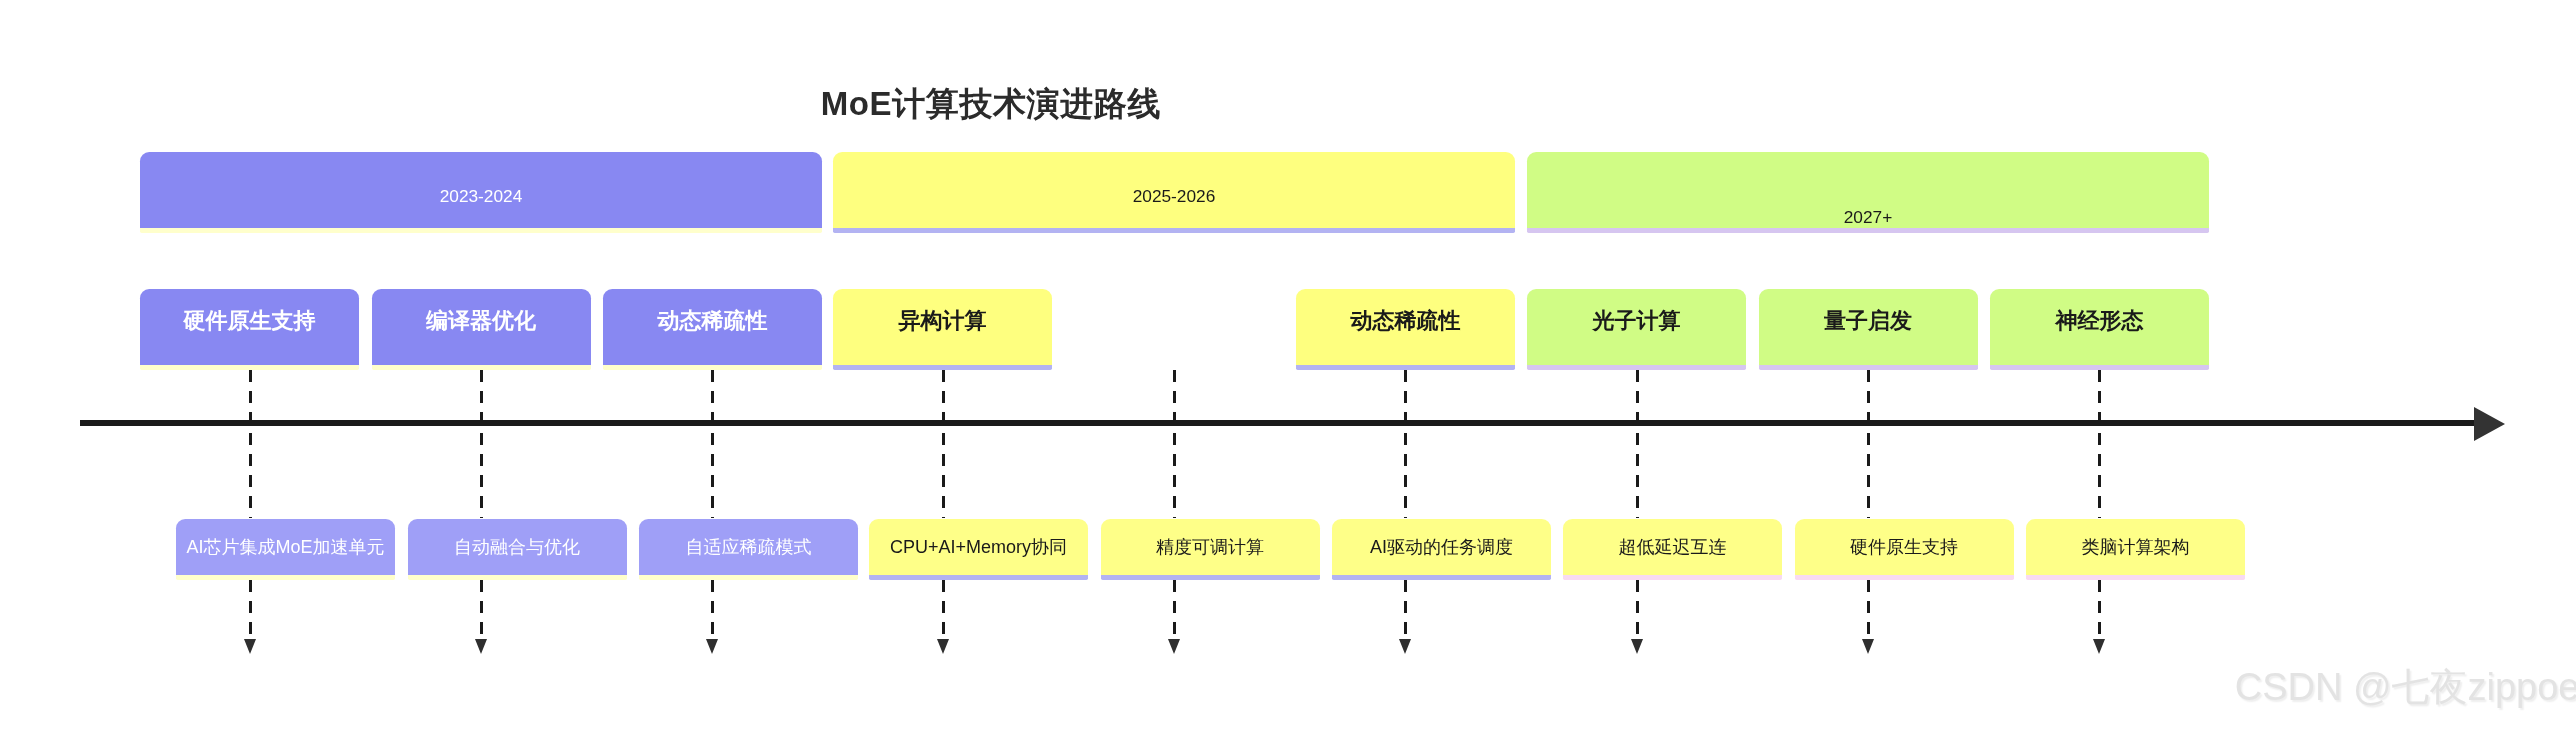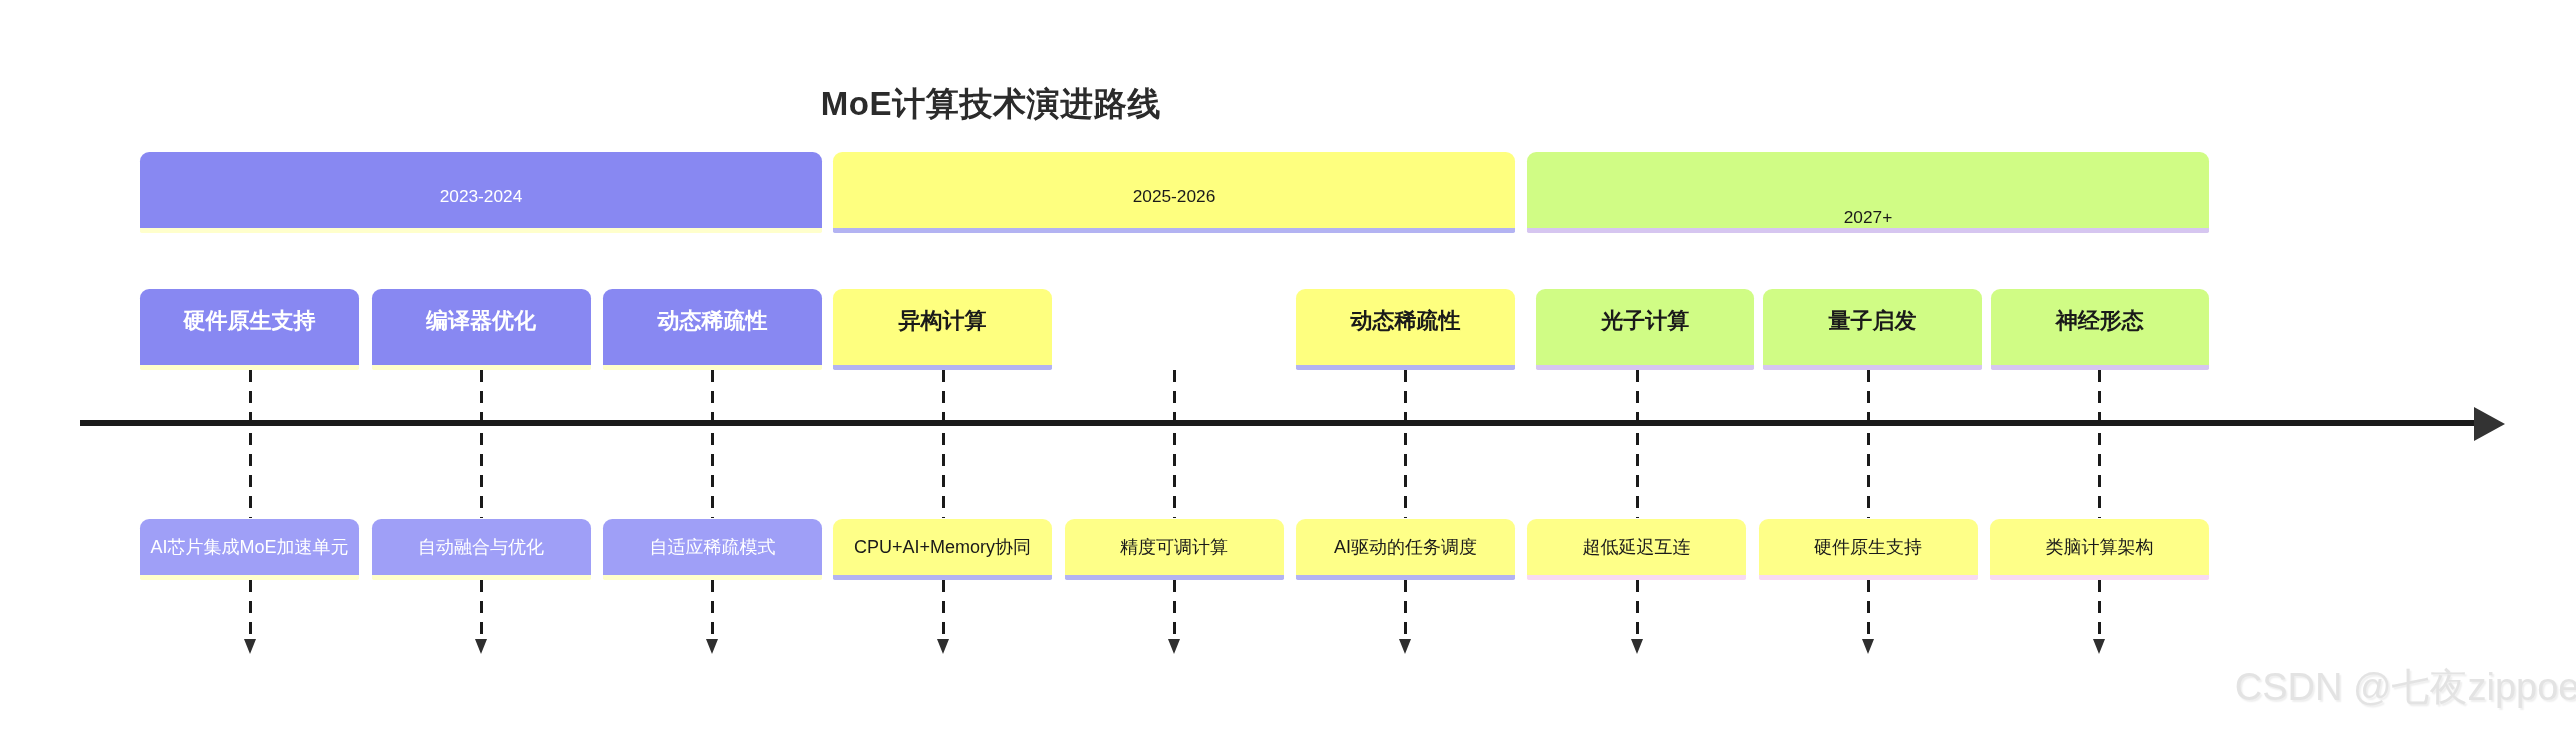--- a/index.html
+++ b/index.html
@@ -28,21 +28,21 @@
     position: absolute; top: 152px; left: 0; width: 100%; height: 76px;
     border-radius: 9.2px 9.2px 1.7px 1.7px;
     box-sizing: content-box;
     display: flex; justify-content: center; align-items: flex-start;
     padding-top: 0; font-size: 17.3px;
   }
   .band > span { margin-top: 34px; }
 
   .row { position: absolute; left: 0; width: 100%; display: flex; justify-content: space-between; }
   .tech-row  { top: 289px; }
-  .event-row { top: 519px; }
+  .event-row { top: 519px; margin-left: 36px; }
 
   .box {
     width: 219px;
     border-radius: 9.2px 9.2px 1.7px 1.7px;
     text-align: center;
     white-space: nowrap;
   }
   .tech  { height: 76px; font-size: 22px; padding-top: 17.3px; box-sizing: border-box; height: 81px; font-weight: bold; }
   .event { height: 56px; display: flex; align-items: center; justify-content: center; font-size: 18px; }
 
@@ -51,21 +51,21 @@
   .s1 .tech  { background: var(--purple, #8888f2); border-bottom: 5.2px solid var(--shadow-yellow, #ffffcc); color: var(--text-light, #fff); }
   .s1 .event { background: var(--purple-light, #9f9ff7); border-bottom: 5.2px solid var(--shadow-yellow, #ffffcc); color: var(--text-light, #fff); }
 
   
   .s2 .band  { background: var(--yellow, #feff7f); border-bottom: 5.2px solid var(--shadow-lavender, #b3b3f2); color: var(--text-dark, #1a1a1a); }
   .s2 .tech  { background: var(--yellow, #feff7f); border-bottom: 5.2px solid var(--shadow-lavender, #b3b3f2); color: var(--text-dark, #1a1a1a); }
   .s2 .event { background: var(--event-yellow, #feff88); border-bottom: 5.2px solid var(--shadow-lavender, #b3b3f2); color: var(--text-dark, #1a1a1a); }
 
   
   .s3 .band  { background: var(--green, #d0fc85); border-bottom: 5.2px solid var(--shadow-lilac, #d6c6f0); color: var(--text-dark, #1a1a1a); align-items: flex-end; }
-  .s3 .tech  { background: var(--green, #d0fc85); border-bottom: 5.2px solid var(--shadow-lilac, #d6c6f0); color: var(--text-dark, #1a1a1a); margin-left: 9px; }
+  .s3 .tech  { background: var(--green, #d0fc85); border-bottom: 5.2px solid var(--shadow-lilac, #d6c6f0); color: var(--text-dark, #1a1a1a); }
   .s3 .event { background: var(--event-yellow, #feff88); border-bottom: 5.2px solid var(--shadow-pink, #f8daf2); color: var(--text-dark, #1a1a1a); }
 
   
   .conn { position: absolute; top: 0; width: 0; height: 100%; }
   .dash {
     position: absolute; left: -1.4px; width: 2.9px;
     background: repeating-linear-gradient(to bottom, var(--axis, #1a1a1a) 0 11.6px, transparent 11.6px 21px);
   }
   .dash-a { top: 370px; height: 148px; }
   .dash-b { top: 580px; height: 60px; }

